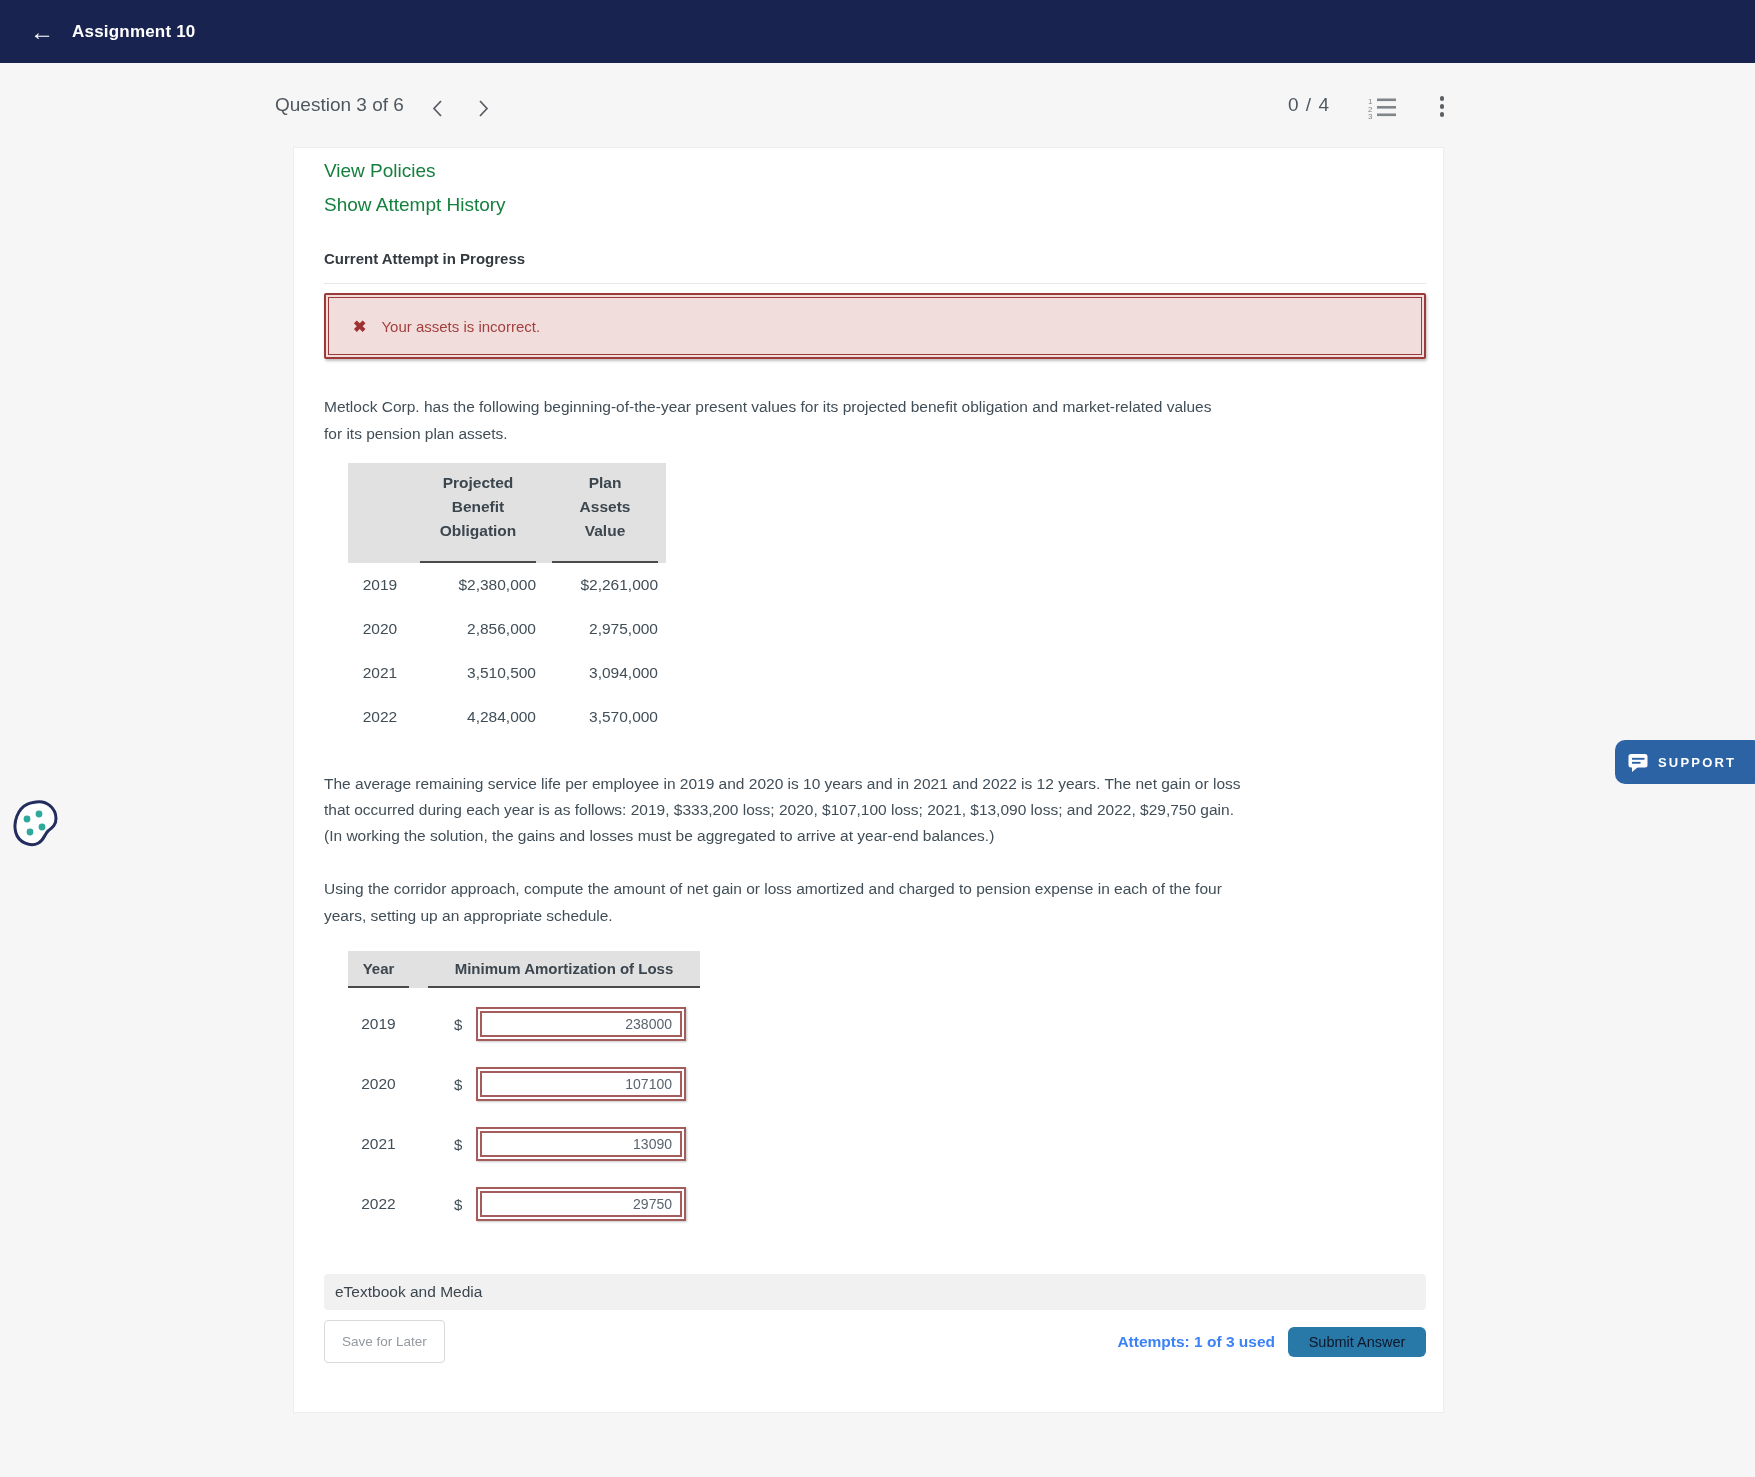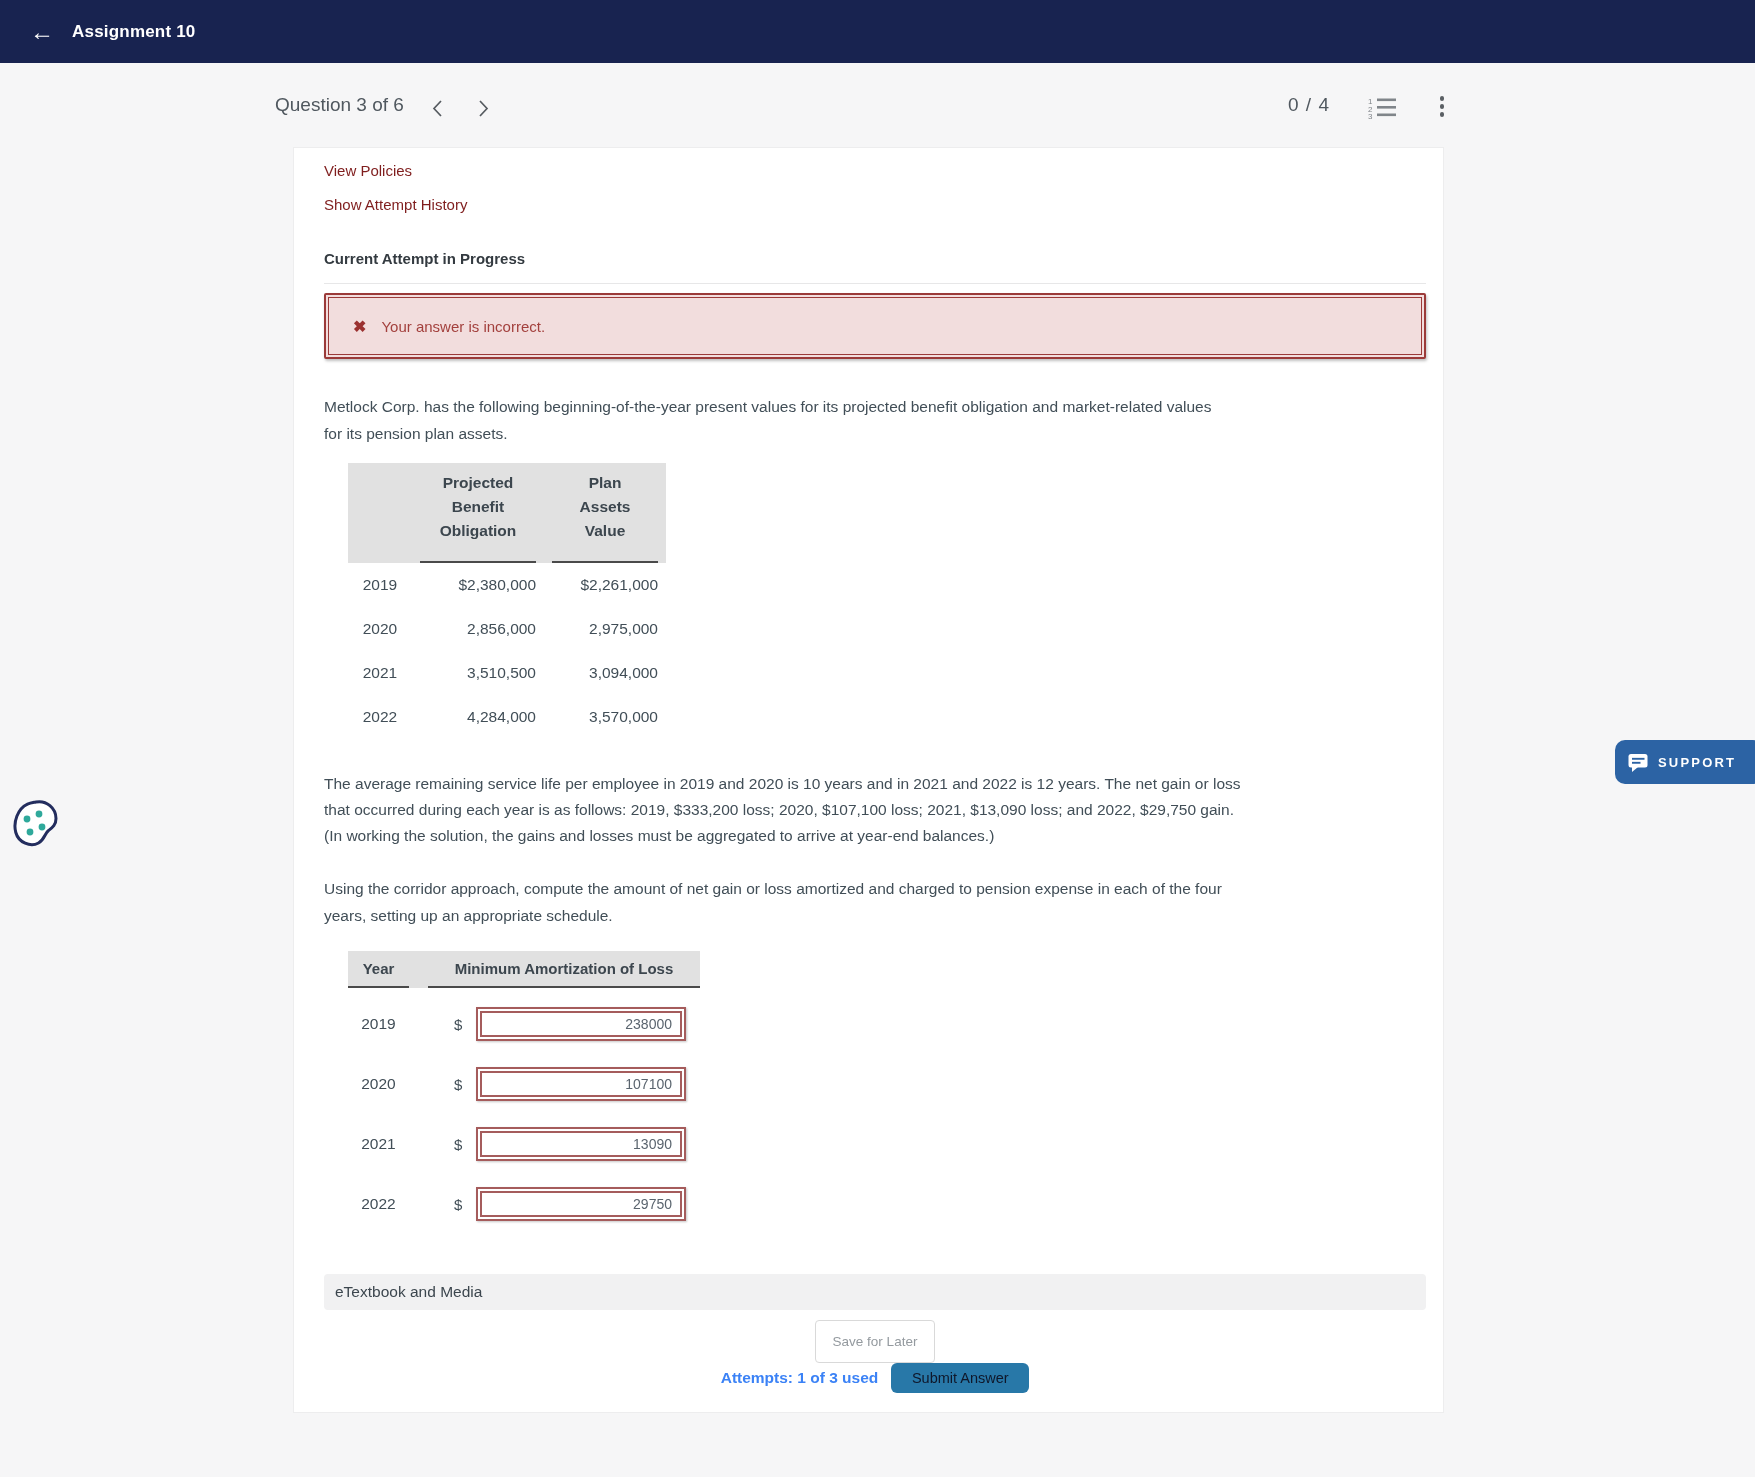--- a/index.html
+++ b/index.html
@@ -38,21 +38,21 @@
     display:flex; flex-direction:column; gap:3.5px; align-items:center;
   }
   .kebab i { width:4.6px; height:4.6px; border-radius:50%; background:#5a5f64; }
   
   .card {
     position:absolute; left:293px; top:147px; width:1151px; height:1266px;
     background:#fff; border:1px solid #ededee;
     padding:6px 17px 16px 30px;
   }
   .link {
-    display:block; color:#7f1d1d; font-size:15px; line-height:34px;
+    display:block; color:#15803d; font-size:19px; line-height:34px;
     text-decoration:none; width:fit-content; cursor:pointer;
   }
   .attempt-heading { margin-top:28px; font-size:15px; font-weight:bold; color:#333a40; }
   .divider { margin-top:16px; height:1px; background:#e7e7e8; }
   
   .alert {
     margin-top:9px; border:2px solid #9b3a39; background:#f2dddd;
     box-shadow:1px 2px 3px rgba(0,0,0,.25); border-radius:2px;
   }
   .alert-inner {
@@ -98,21 +98,21 @@
     display:block; width:100%; height:26px; border:2px solid #a55c5c;
     text-align:right; padding-right:8px; font-size:14px; color:#5a646e;
     font-family:"Liberation Sans", sans-serif; background:#fff; outline:none;
   }
   
   .etext {
     margin-top:40px; height:36px; background:#f1f1f2; border-radius:4px;
     display:flex; align-items:center; padding-left:11px;
     font-size:15.5px; color:#3c464e; cursor:pointer;
   }
-  .cfooter { margin-top:10px; display:flex; align-items:center; justify-content:space-between;flex-direction:column; }
+  .cfooter { margin-top:10px; display:flex; align-items:center; justify-content:space-between; }
   .savebtn {
     background:#fff; border:1px solid #d9d9d9; border-radius:4px;
     padding:13px 17px; font-size:13.5px; color:#949a9f; cursor:pointer;
     font-family:"Liberation Sans", sans-serif;
   }
   .fright { display:flex; align-items:center; gap:13px; }
   .attempts { font-size:15.5px; font-weight:bold; color:#3b82f6; }
   .submitbtn {
     background:#2878a8; border:none; border-radius:6px; width:138px; height:30px;
     color:#0f172a; font-size:14.5px; cursor:pointer; font-family:"Liberation Sans", sans-serif;
@@ -168,21 +168,21 @@
 
   <a class="link">View Policies</a>
   <a class="link">Show Attempt History</a>
 
   <div class="attempt-heading">Current Attempt in Progress</div>
   <div class="divider"></div>
 
   <div class="alert">
     <div class="alert-inner">
       <span class="xmark">✖</span>
-      <span class="alert-text">Your answer is incorrect.</span>
+      <span class="alert-text">Your assets is incorrect.</span>
     </div>
   </div>
 
   <div class="para intro">
     <div>Metlock Corp. has the following beginning-of-the-year present values for its projected benefit obligation and market-related values</div>
     <div>for its pension plan assets.</div>
   </div>
 
   <table class="ptable">
     <colgroup>

